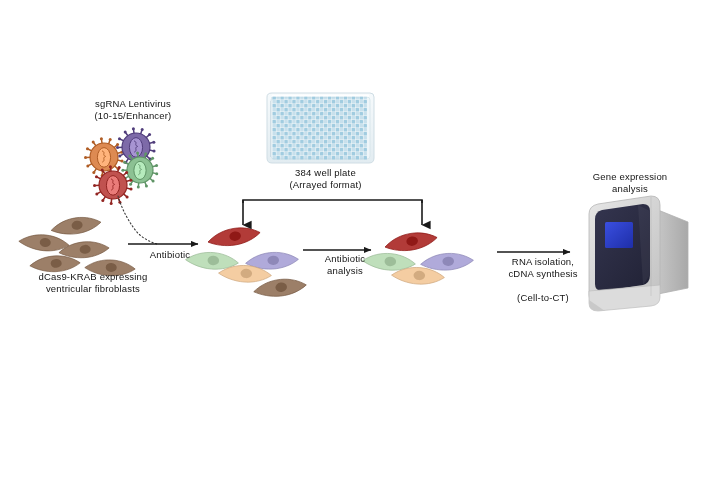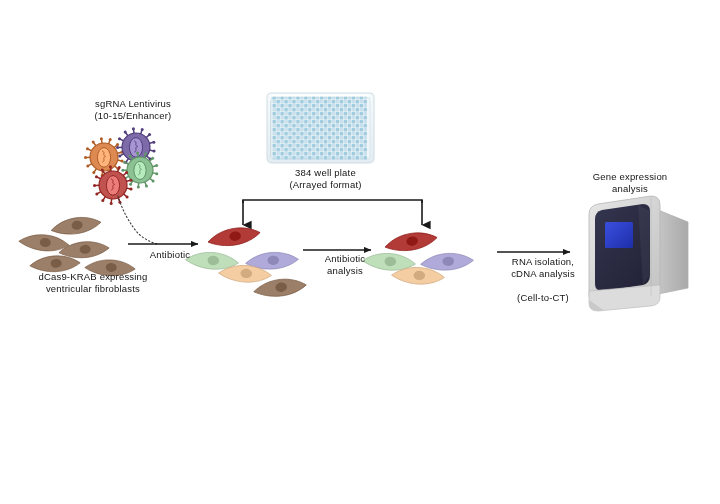--- a/index.html
+++ b/index.html
@@ -731,18 +731,18 @@
 
 <div class="lbl" id="lbl-infection">Antibiotic</div>
 
 <div class="lbl" id="lbl-plate">384 well plate
 (Arrayed format)</div>
 
 <div class="lbl" id="lbl-antibiotic">Antibiotic
 analysis</div>
 
 <div class="lbl" id="lbl-rna">RNA isolation,
-cDNA analysis</div>
+cDNA synthesis</div>
 
 <div class="lbl" id="lbl-cellct">(Cell-to-CT)</div>
 
 <div class="lbl" id="lbl-gene">Gene expression
 analysis</div>
 
 </body></html>

